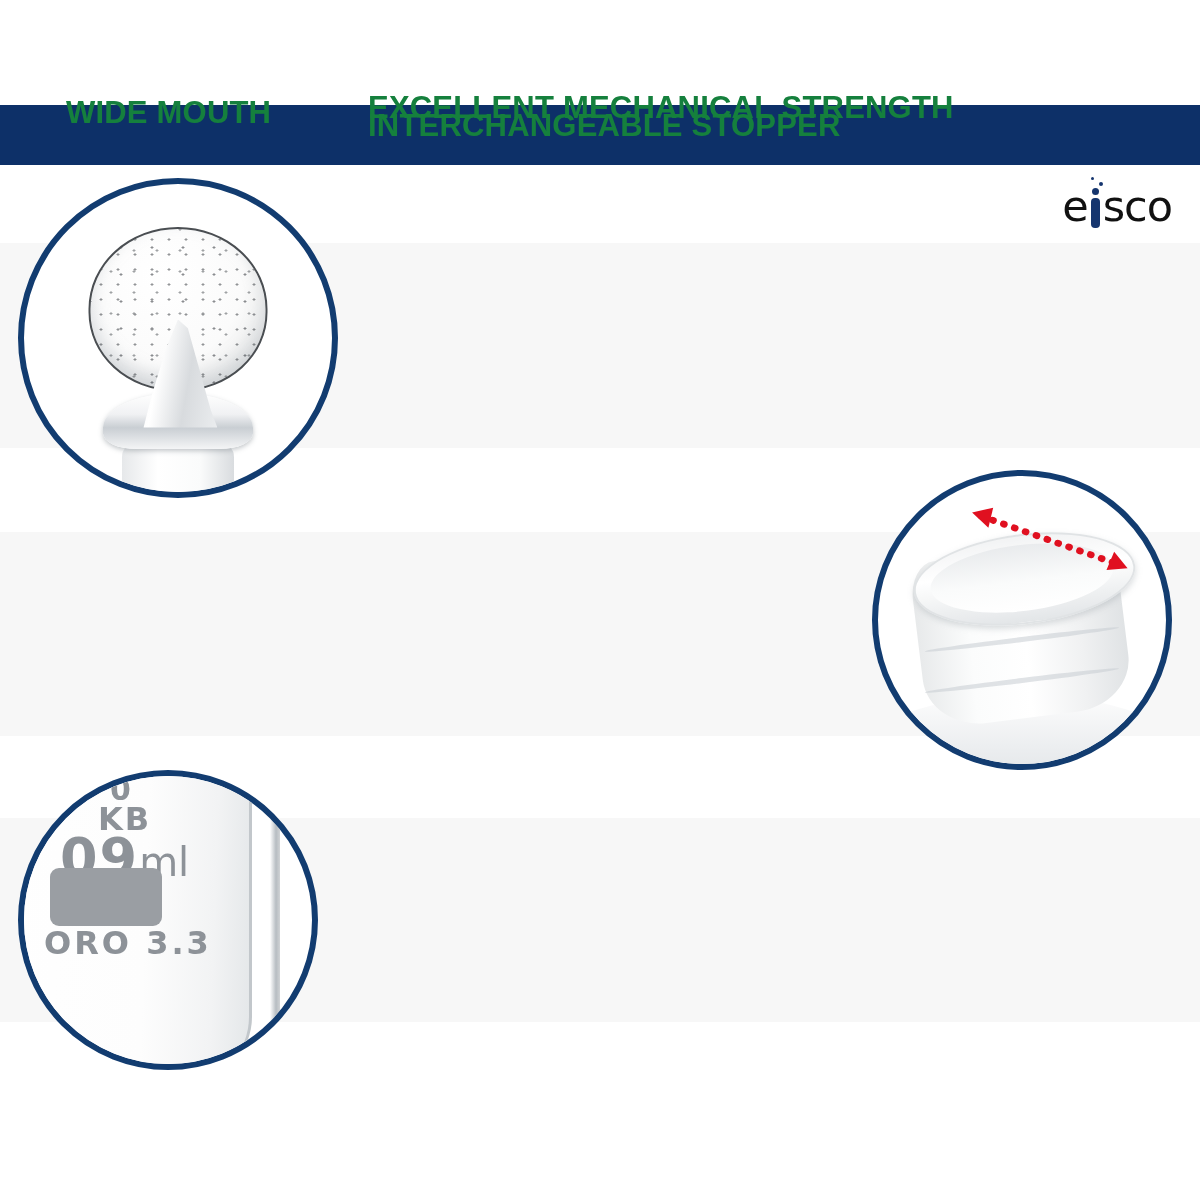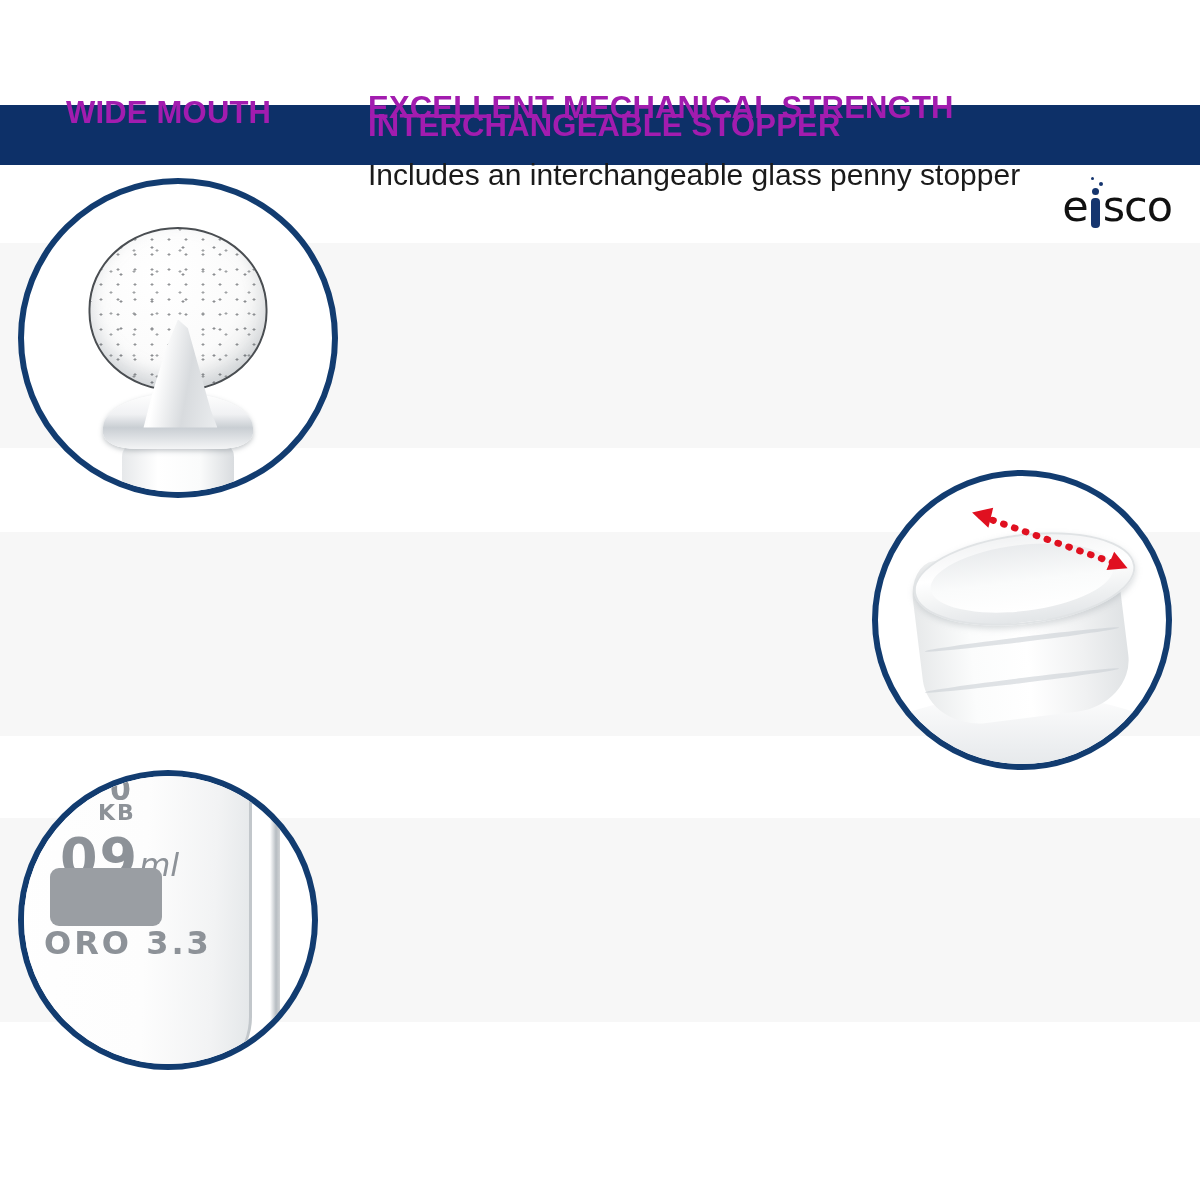--- a/index.html
+++ b/index.html
@@ -81,21 +81,21 @@
 
   .text-block { }
   .text-1 { position: absolute; left: 368px; top: 108px; width: 760px; }
   .text-2 { position: absolute; left: 66px;  top: 95px;  width: 790px; }
   .text-3 { position: absolute; left: 368px; top: 90px;  width: 760px; }
 
   .feature-title {
     font-family: "Liberation Sans", sans-serif;
     font-size: 31px;
     font-weight: bold;
-    color: #a21caf;
+    color: #15803d;
     letter-spacing: 0.2px;
     margin: 0 0 9px 0;
     white-space: nowrap;
   }
   .feature-desc {
     font-family: "Liberation Sans", sans-serif;
     font-size: 30px;
     font-weight: 400;
     color: #1a1a1a;
     line-height: 1.45;
@@ -262,23 +262,23 @@
     border-radius: 0 0 40px 40px;
   }
   .mark {
     position: absolute;
     font-family: "DejaVu Sans", sans-serif;
     color: #8d9298;
     font-weight: bold;
     white-space: nowrap;
   }
   .mark-top   { left: 86px;  top: -4px;  font-size: 30px; letter-spacing: 1px; }
-  .mark-kb    { left: 74px;  top: 24px;  font-size: 22px; letter-spacing: 2px; }
+  .mark-kb    { left: 74px;  top: 24px;  font-size: 32px; letter-spacing: 2px; }
   .mark-vol   { left: 36px;  top: 50px;  font-size: 54px; letter-spacing: 2px; }
-  .mark-unit  { font-size: 32px; font-weight: 400; letter-spacing: 0; font-style: italic; }
+  .mark-unit  { font-size: 40px; font-weight: 400; letter-spacing: 0; }
   .mark-boro  { left: 20px;  top: 148px; font-size: 32px; letter-spacing: 3px; }
   .label-box {
     position: absolute;
     left: 26px;
     top: 92px;
     width: 112px;
     height: 58px;
     background: #9a9ea3;
     border-radius: 9px;
   }
@@ -310,21 +310,20 @@
     <div class="stopper-neck"></div>
     <div class="stopper-collar"></div>
     <div class="stopper-disc">
       <div class="stopper-speckle"></div>
     </div>
     <div class="stopper-cone"></div>
   </div>
 </div>
 <div class="text-block text-1">
   <p class="feature-title">INTERCHANGEABLE STOPPER</p>
-  <p class="feature-desc">Includes an interchangeable glass penny stopper</p>
 </div>
 
 <div class="text-block text-2">
   <p class="feature-title">WIDE MOUTH</p>
 </div>
 <div class="circle-frame circle-2">
   <div class="photo">
     <div class="mouth-shoulder"></div>
     <div class="mouth-body"></div>
     <div class="mouth-band b1"></div>

